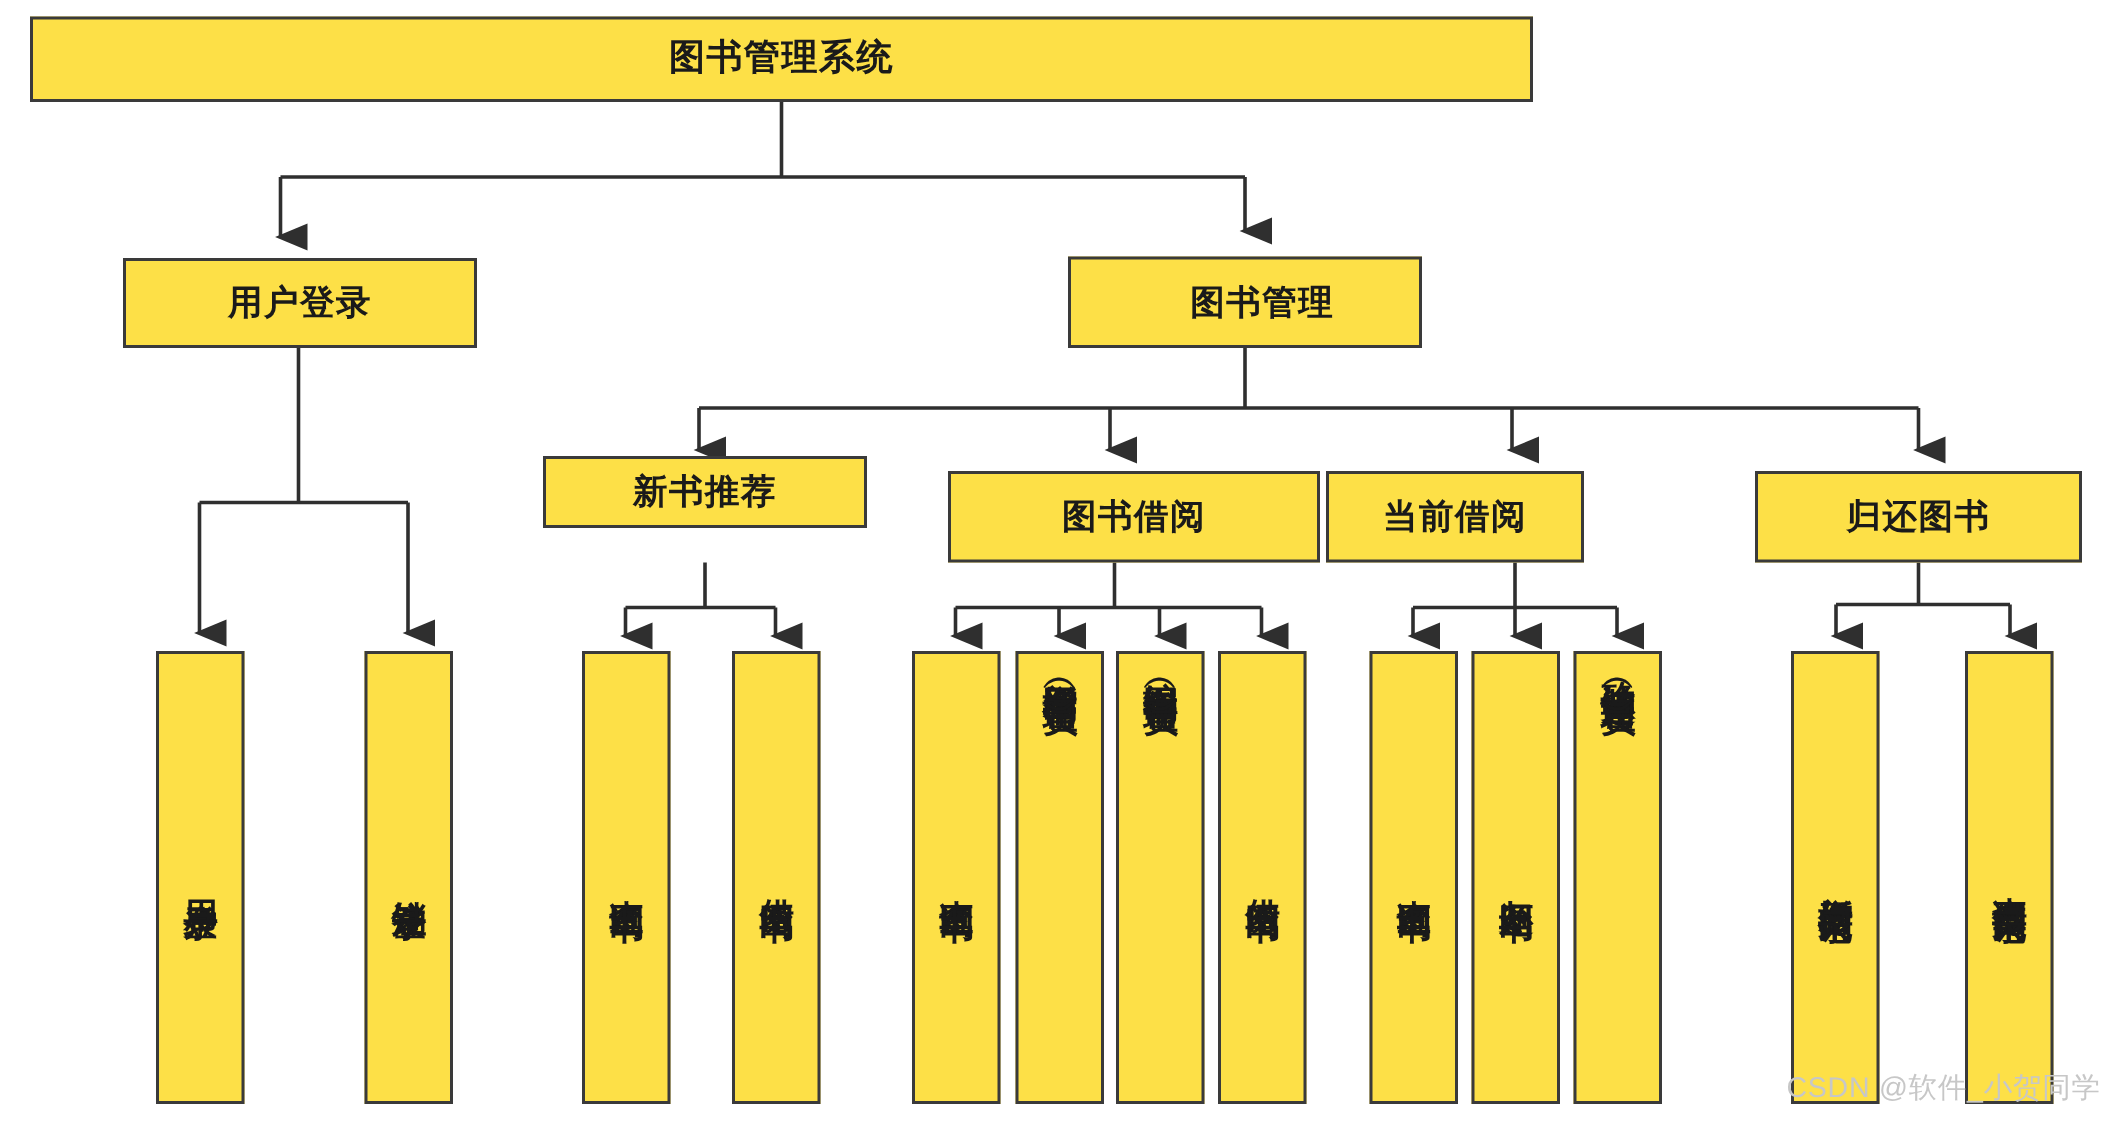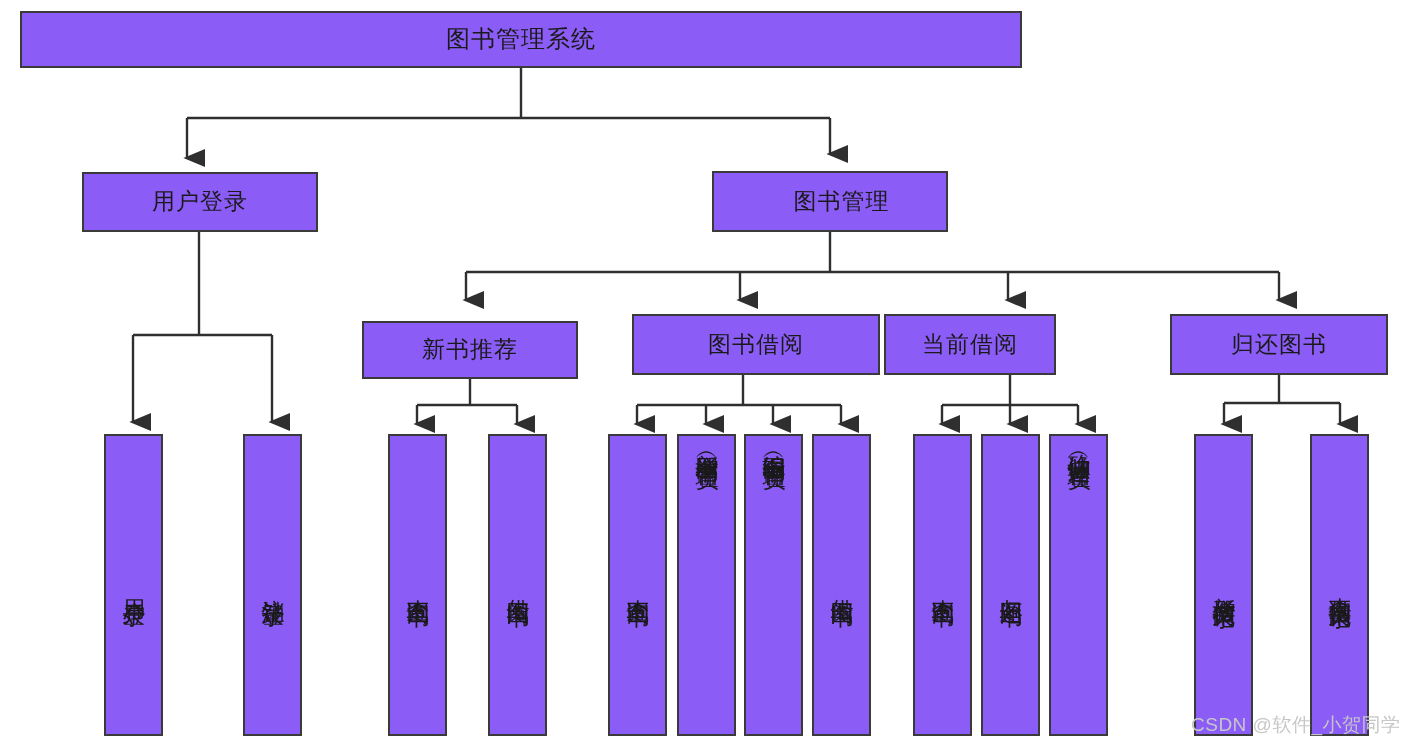--- a/index.html
+++ b/index.html
@@ -22,26 +22,27 @@
     position: absolute;
     left: 0;
     top: 0;
     width: 1405px;
     height: 747px;
     pointer-events: none;
   }
   .node-box {
     position: absolute;
     box-sizing: border-box;
-    background: #8b5cf6;
+    background: #fde047;
     border: 2.6px solid #3a3a3a;
     display: flex;
     align-items: center;
     justify-content: center;
     color: #1a1a1a;
+    font-weight: bold;
   }
   .node-box.horiz {
     font-size: 23px;
     letter-spacing: 1px;
     line-height: 1.2;
   }
   .node-box.root {
     font-size: 24px;
   }
   .node-box.vert {
@@ -138,21 +139,21 @@
     <span>图书管理系统</span>
   </div>
 
   <div class="node-box horiz" style="left:82px; top:172px; width:236px; height:60px;">
     <span>用户登录</span>
   </div>
   <div class="node-box horiz" style="left:712px; top:171px; width:236px; height:61px;padding-left:23px;">
     <span>图书管理</span>
   </div>
 
-  <div class="node-box horiz" style="left:362px; top:321px; width:216px; height:58px;justify-content:center;">
+  <div class="node-box horiz" style="left:362px; top:304px; width:216px; height:48px;justify-content:center;">
     <span>新书推荐</span>
   </div>
   <div class="node-box horiz" style="left:632px; top:314px; width:248px; height:61px;">
     <span>图书借阅</span>
   </div>
   <div class="node-box horiz" style="left:884px; top:314px; width:172px; height:61px;">
     <span>当前借阅</span>
   </div>
   <div class="node-box horiz" style="left:1170px; top:314px; width:218px; height:61px;">
     <span>归还图书</span>

